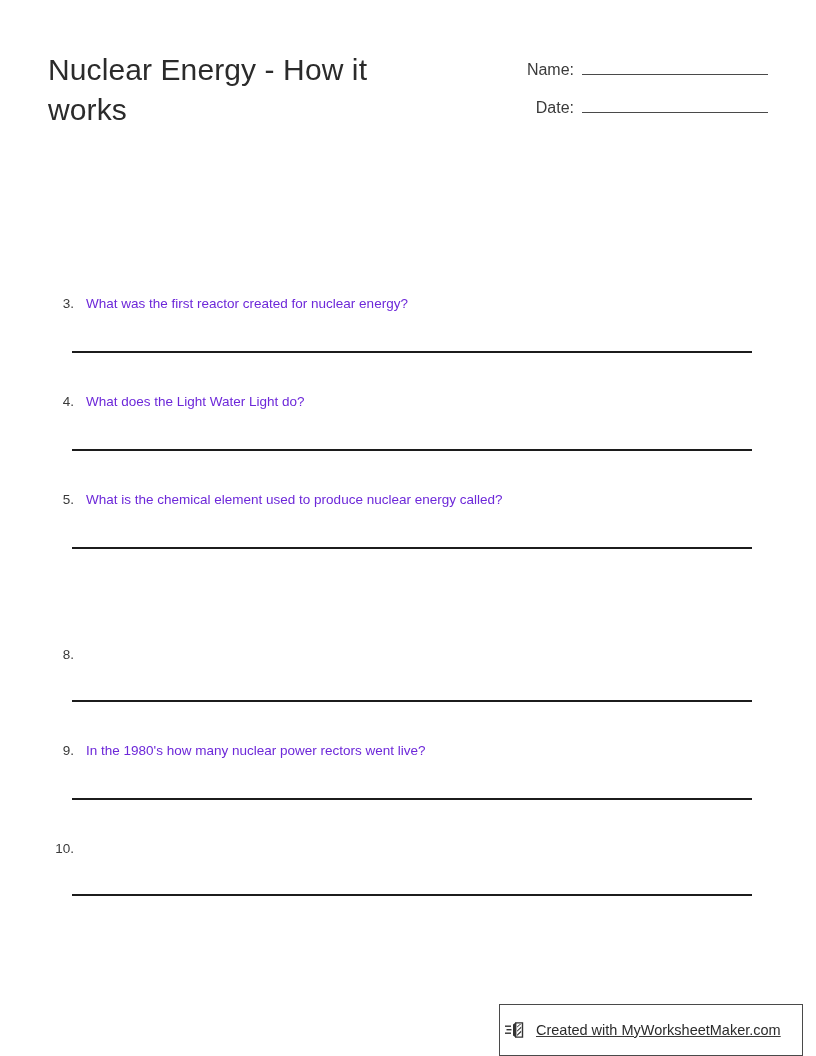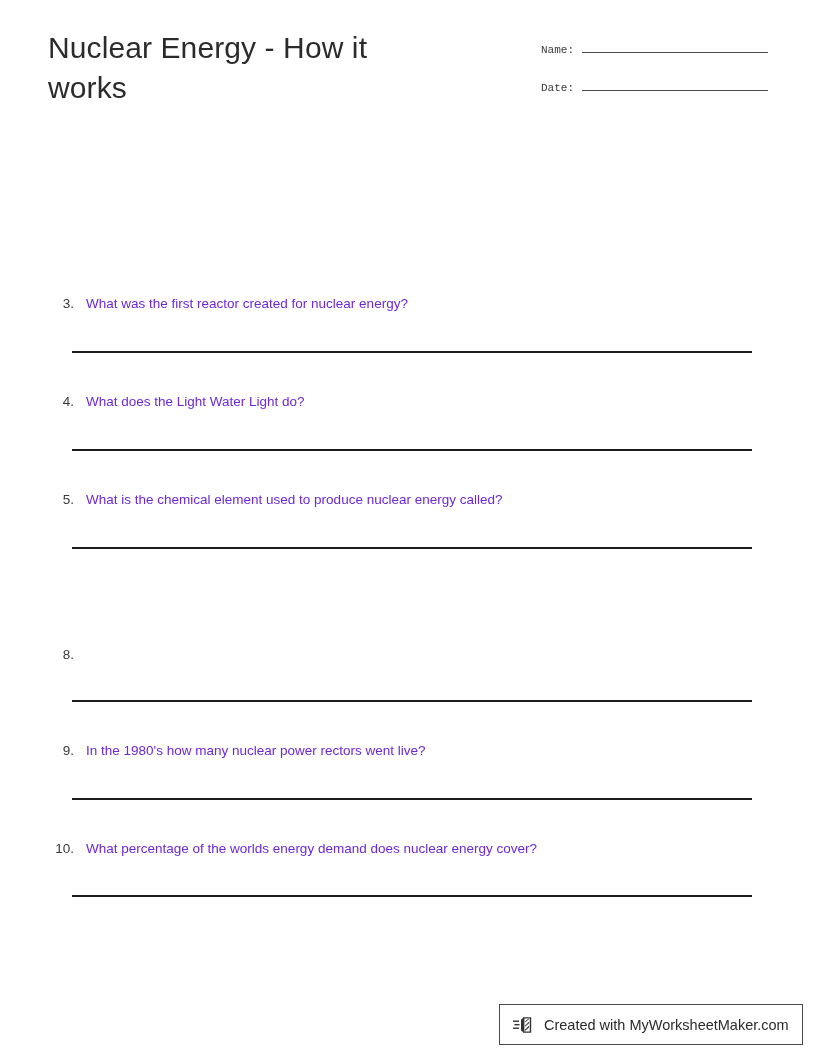--- a/index.html
+++ b/index.html
@@ -22,21 +22,21 @@
     top: 0;
     width: 816px;
     height: 1056px;
     overflow: hidden;
   }
 
   
   .header {
     position: absolute;
     left: 48px;
-    top: 26px;
+    top: 48px;
     width: 720px;
     display: flex;
     align-items: flex-start;
     justify-content: space-between;
   }
 
   .title {
     width: 390px;
     font-size: 30px;
     line-height: 40px;
@@ -51,25 +51,24 @@
     width: 270px;
     padding-top: 6px;
   }
   .nd-row {
     display: flex;
     align-items: baseline;
     justify-content: flex-end;
     height: 38px;
   }
   .nd-label {
-    font-size: 11px;
+    font-size: 16px;
     color: #3a3a3a;
     white-space: nowrap;
     padding-right: 8px;
-    font-family: Liberation Mono, monospace;
   }
   .nd-line {
     width: 186px;
     border-bottom: 1.4px solid #4a4a4a;
     height: 20px;
     flex: 0 0 186px;
   }
 
   
   .instruction-box {
@@ -127,27 +126,28 @@
   .gap-normal { height: 38px; }
   .gap-after-line { height: 41px; }
   .gap-break { height: 98px; }
 
   
   .footer-badge {
     position: absolute;
     left: 499px;
     top: 1004px;
     width: 304px;
-    height: 41px;
+    height: 52px;
     box-sizing: border-box;
     border: 1px solid #4a4a4a;
     background: #ffffff;
     display: flex;
     align-items: center;
-    padding-left: 12px;
+    padding-left: 4px;
+    text-decoration: underline;
   }
   .footer-icon {
     width: 24px;
     height: 24px;
     flex: 0 0 24px;
     display: block;
   }
   .footer-text {
     font-size: 14.5px;
     color: #2b2b2b;
@@ -228,21 +228,20 @@
       </div>
       <div class="gap-normal"></div>
       <div class="q-answer-line"></div>
     </div>
 
     <div class="gap-after-line"></div>
 
     <div class="question">
       <div class="q-head">
         <span class="q-num">10.</span>
-        <span class="q-text">What percentage of the worlds energy demand does nuclear energy cover?</span>
       </div>
       <div class="gap-normal"></div>
       <div class="q-answer-line"></div>
     </div>
 
   </div>
 
   <div class="footer-badge">
     <span class="footer-icon">
       <svg width="24" height="24" viewBox="0 0 24 24" xmlns="http://www.w3.org/2000/svg">

